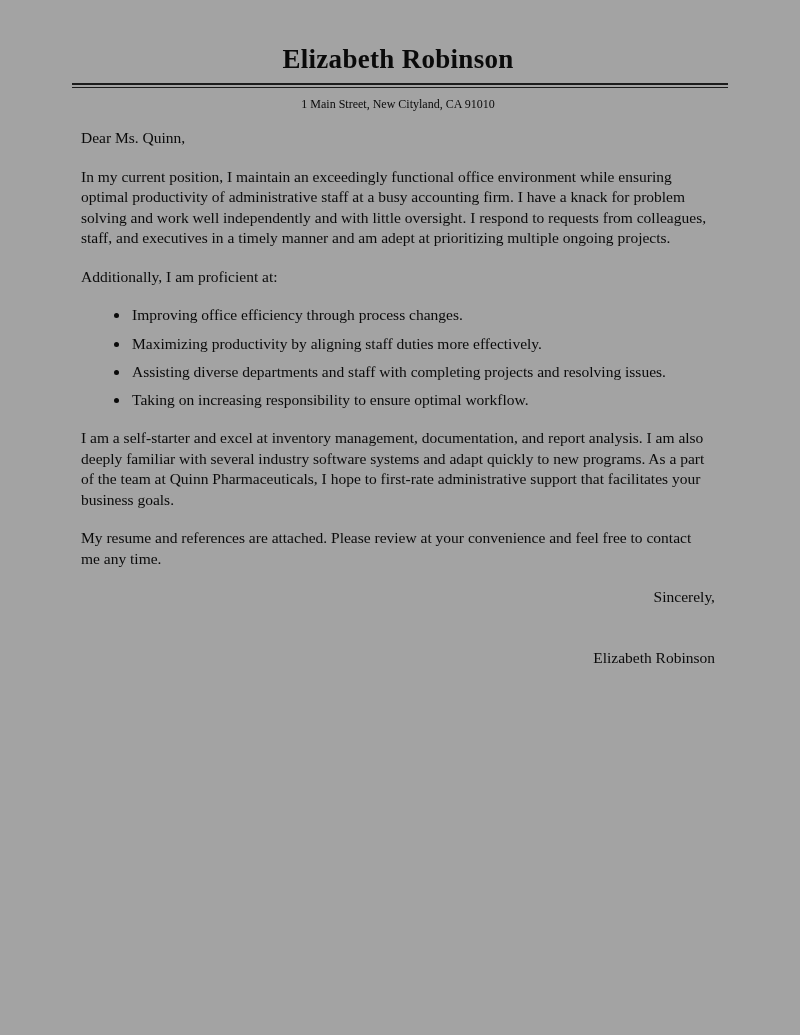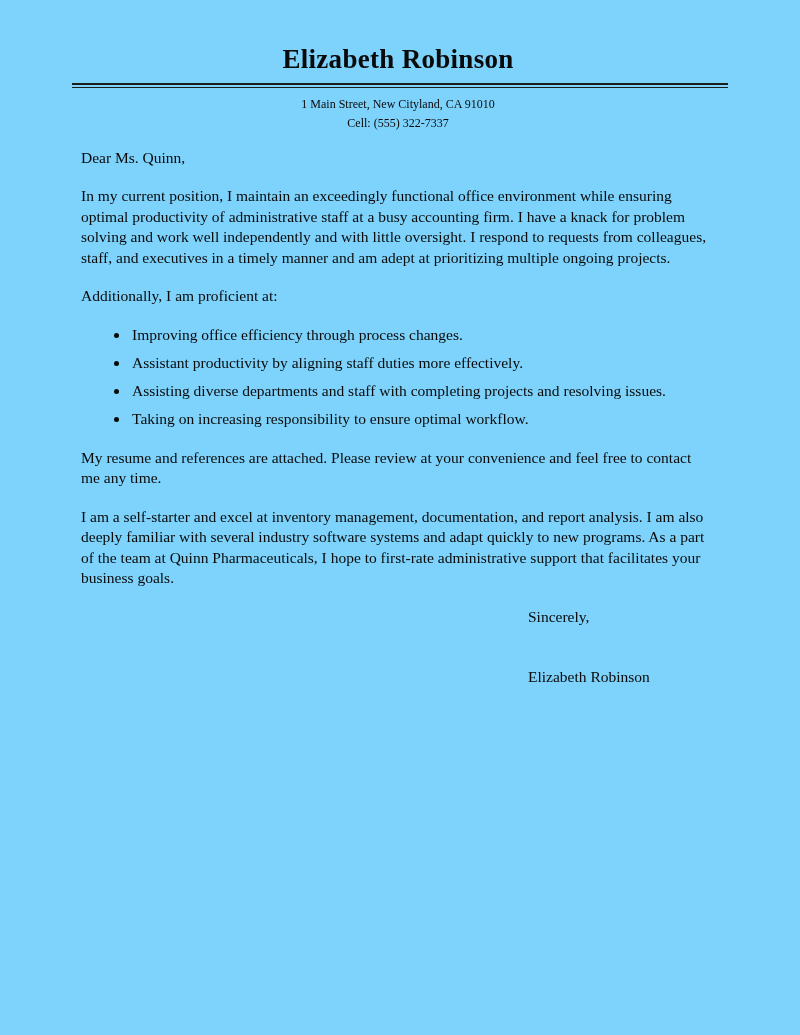--- a/index.html
+++ b/index.html
@@ -5,21 +5,21 @@
   html, body {
     margin: 0;
     padding: 0;
     background: #ffffff;
   }
   .page {
     position: relative;
     width: 800px;
     height: 1035px;
     box-sizing: border-box;
-    background: #7dd3fc;
+    background: #a3a3a3;
     color: #0a0a0a;
     font-family: "Liberation Serif", serif;
     font-size: 15.5px;
     line-height: 20.5px;
     padding: 44px 85px 0 81px;
     overflow: hidden;
   }
   .letter-header h1 {
     margin: 0 0 9px 0;
     text-align: center;
@@ -49,60 +49,60 @@
     margin: 0 0 18px 0;
     padding-left: 41px;
   }
   ul.proficiency-list li {
     margin: 8px;
     padding-left: 2px;
     line-height: 20.3px;
   }
   .closing {
     margin-left: 447px;
+    text-align: right;
   }
   .closing .signoff {
     margin: 12px 0 0 0;
   }
   .closing .signature-name {
     margin: 40px 0 0 0;
   }
 </style>
 </head>
 <body>
 
 <div class="page">
 
   <header class="letter-header">
     <h1>Elizabeth Robinson</h1>
     <div class="header-divider"></div>
     <div class="contact-block">
       <div>1 Main Street, New Cityland, CA 91010</div>
-      <div>Cell: (555) 322-7337</div>
     </div>
   </header>
 
   <main class="letter-body">
     <p>Dear Ms. Quinn,</p>
 
 
     <p>In my current position, I maintain an exceedingly functional office environment while ensuring optimal productivity of administrative staff at a busy accounting firm. I have a knack for problem solving and work well independently and with little oversight. I respond to requests from colleagues, staff, and executives in a timely manner and am adept at prioritizing multiple ongoing projects.</p>
 
     <p>Additionally, I am proficient at:</p>
 
     <ul class="proficiency-list">
       <li>Improving office efficiency through process changes.</li>
-      <li>Assistant productivity by aligning staff duties more effectively.</li>
+      <li>Maximizing productivity by aligning staff duties more effectively.</li>
       <li>Assisting diverse departments and staff with completing projects and resolving issues.</li>
       <li>Taking on increasing responsibility to ensure optimal workflow.</li>
     </ul>
 
+    <p>I am a self-starter and excel at inventory management, documentation, and report analysis. I am also deeply familiar with several industry software systems and adapt quickly to new programs. As a part of the team at Quinn Pharmaceuticals, I hope to first-rate administrative support that facilitates your business goals.</p>
+
     <p>My resume and references are attached. Please review at your convenience and feel free to contact me any time.</p>
-
-    <p>I am a self-starter and excel at inventory management, documentation, and report analysis. I am also deeply familiar with several industry software systems and adapt quickly to new programs. As a part of the team at Quinn Pharmaceuticals, I hope to first-rate administrative support that facilitates your business goals.</p>
 
     <div class="closing">
       <p class="signoff">Sincerely,</p>
       <p class="signature-name">Elizabeth Robinson</p>
     </div>
   </main>
 
 </div>
 
 </body></html>

